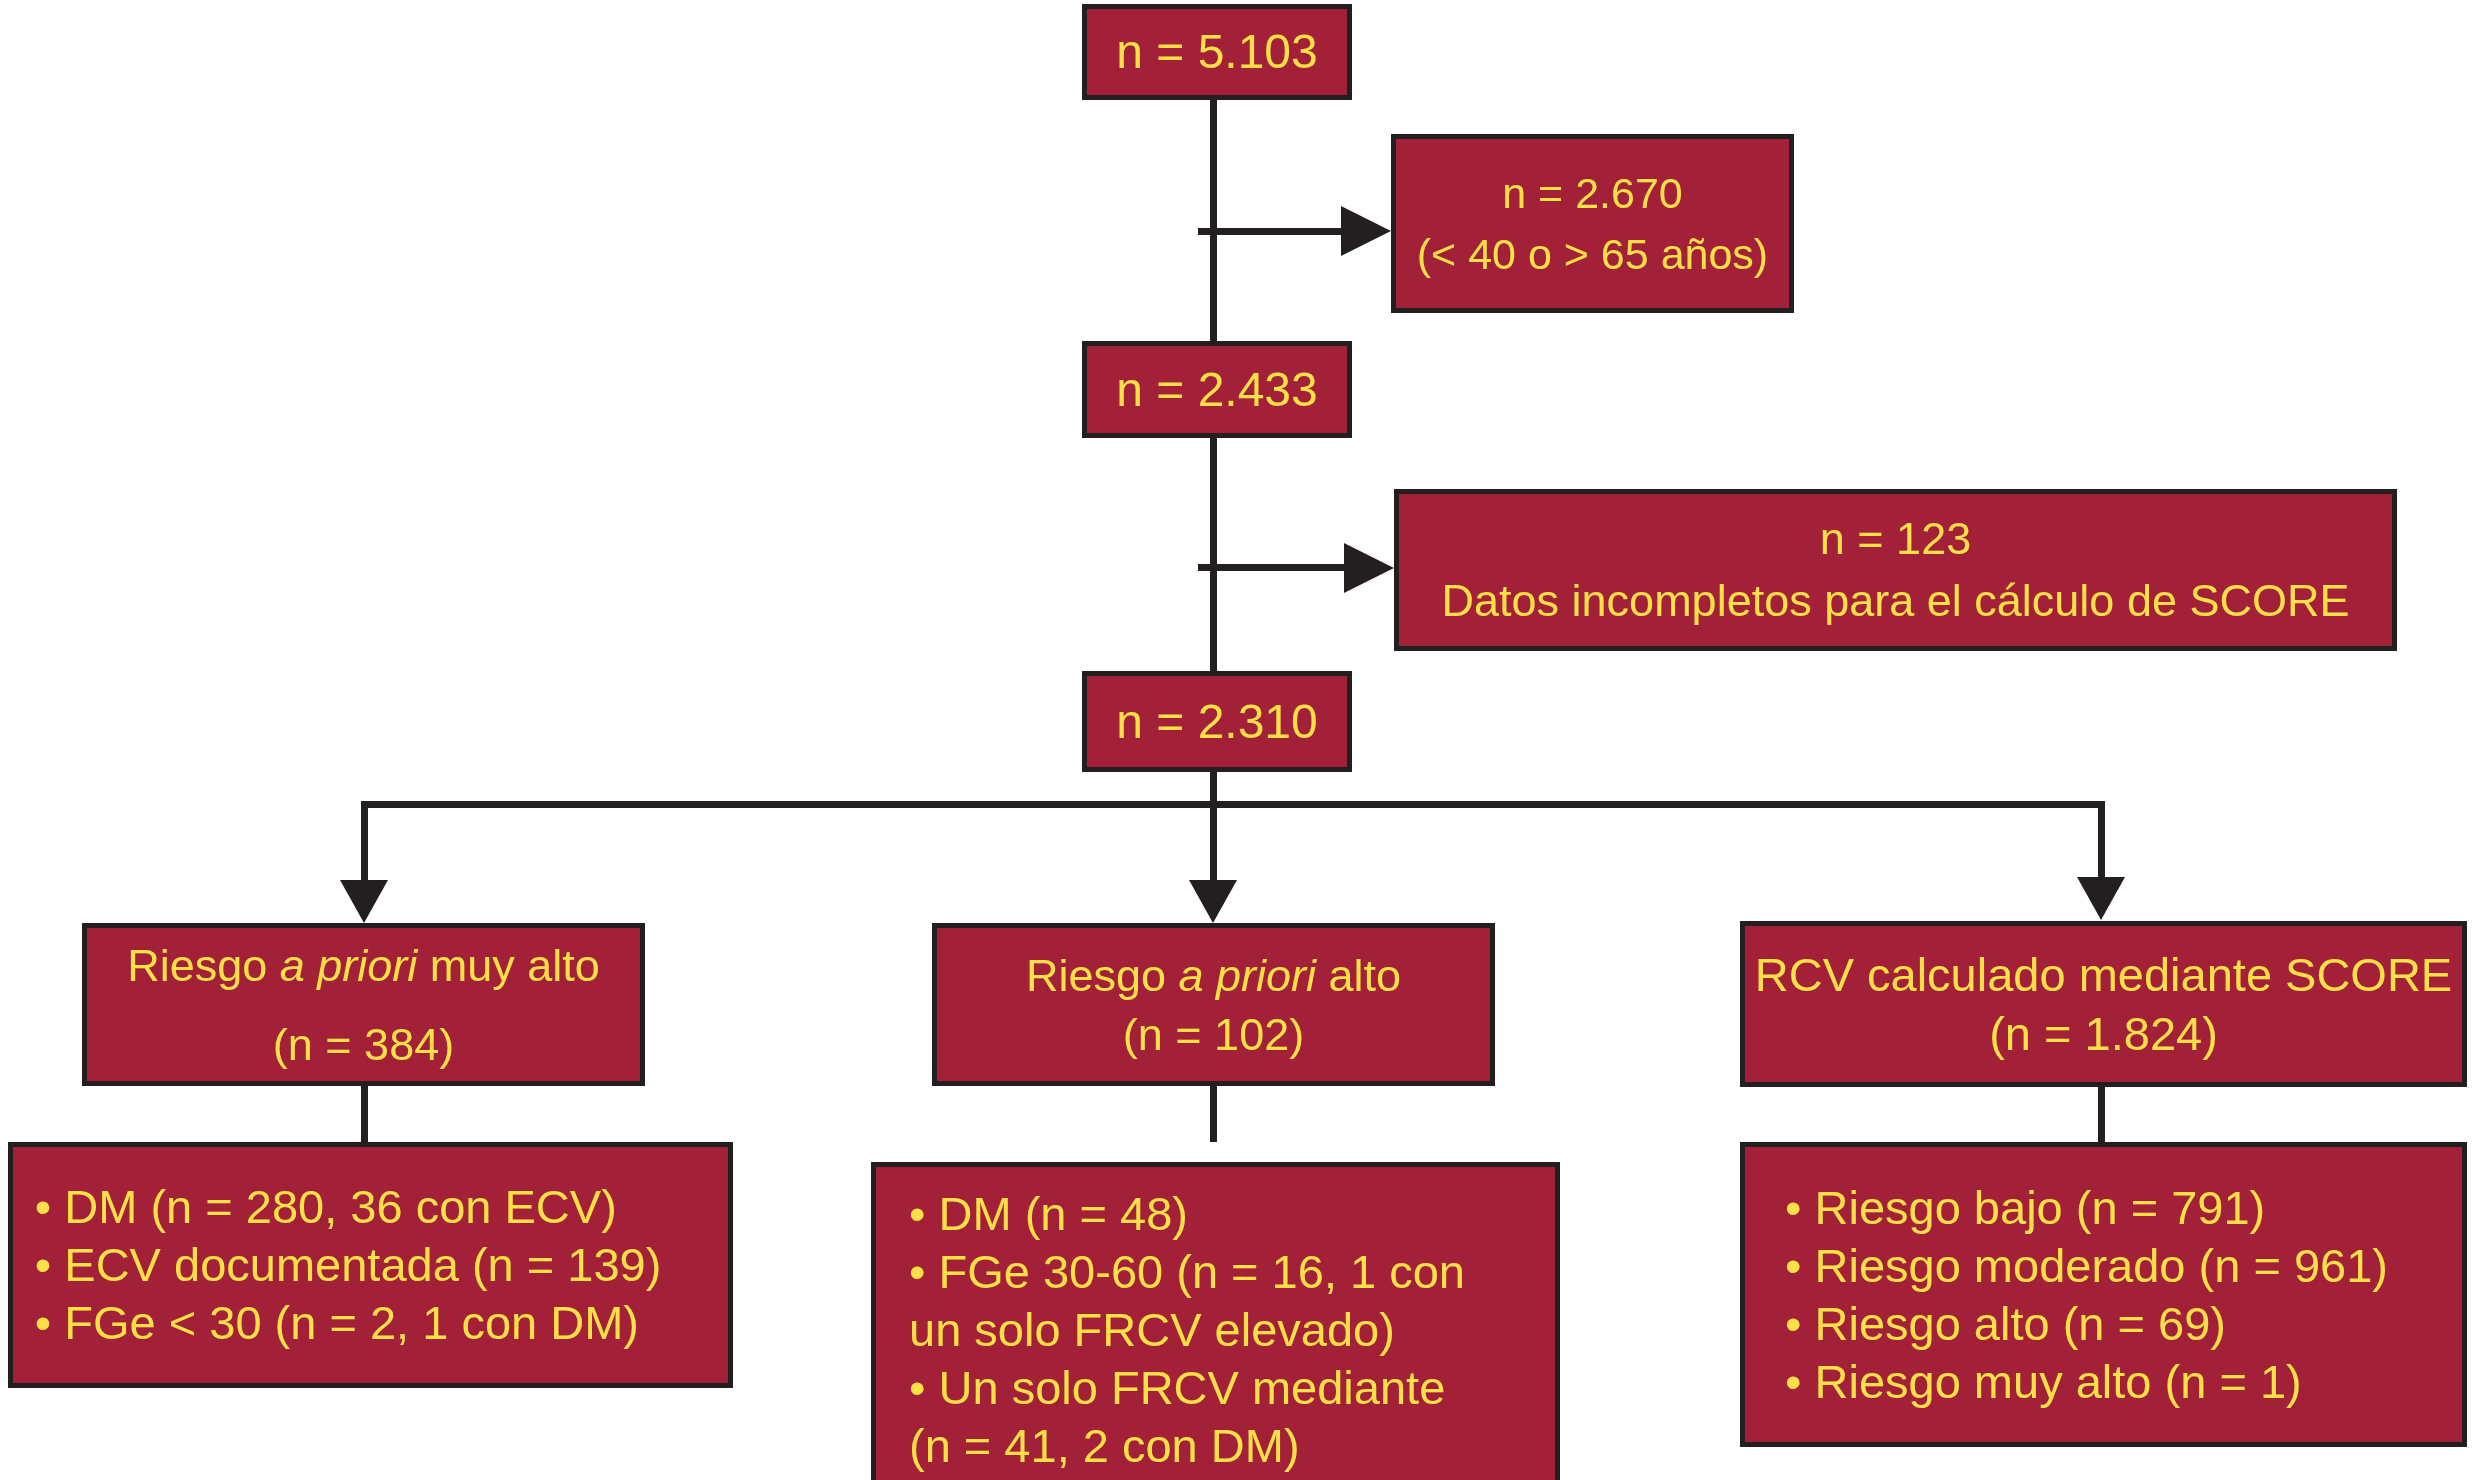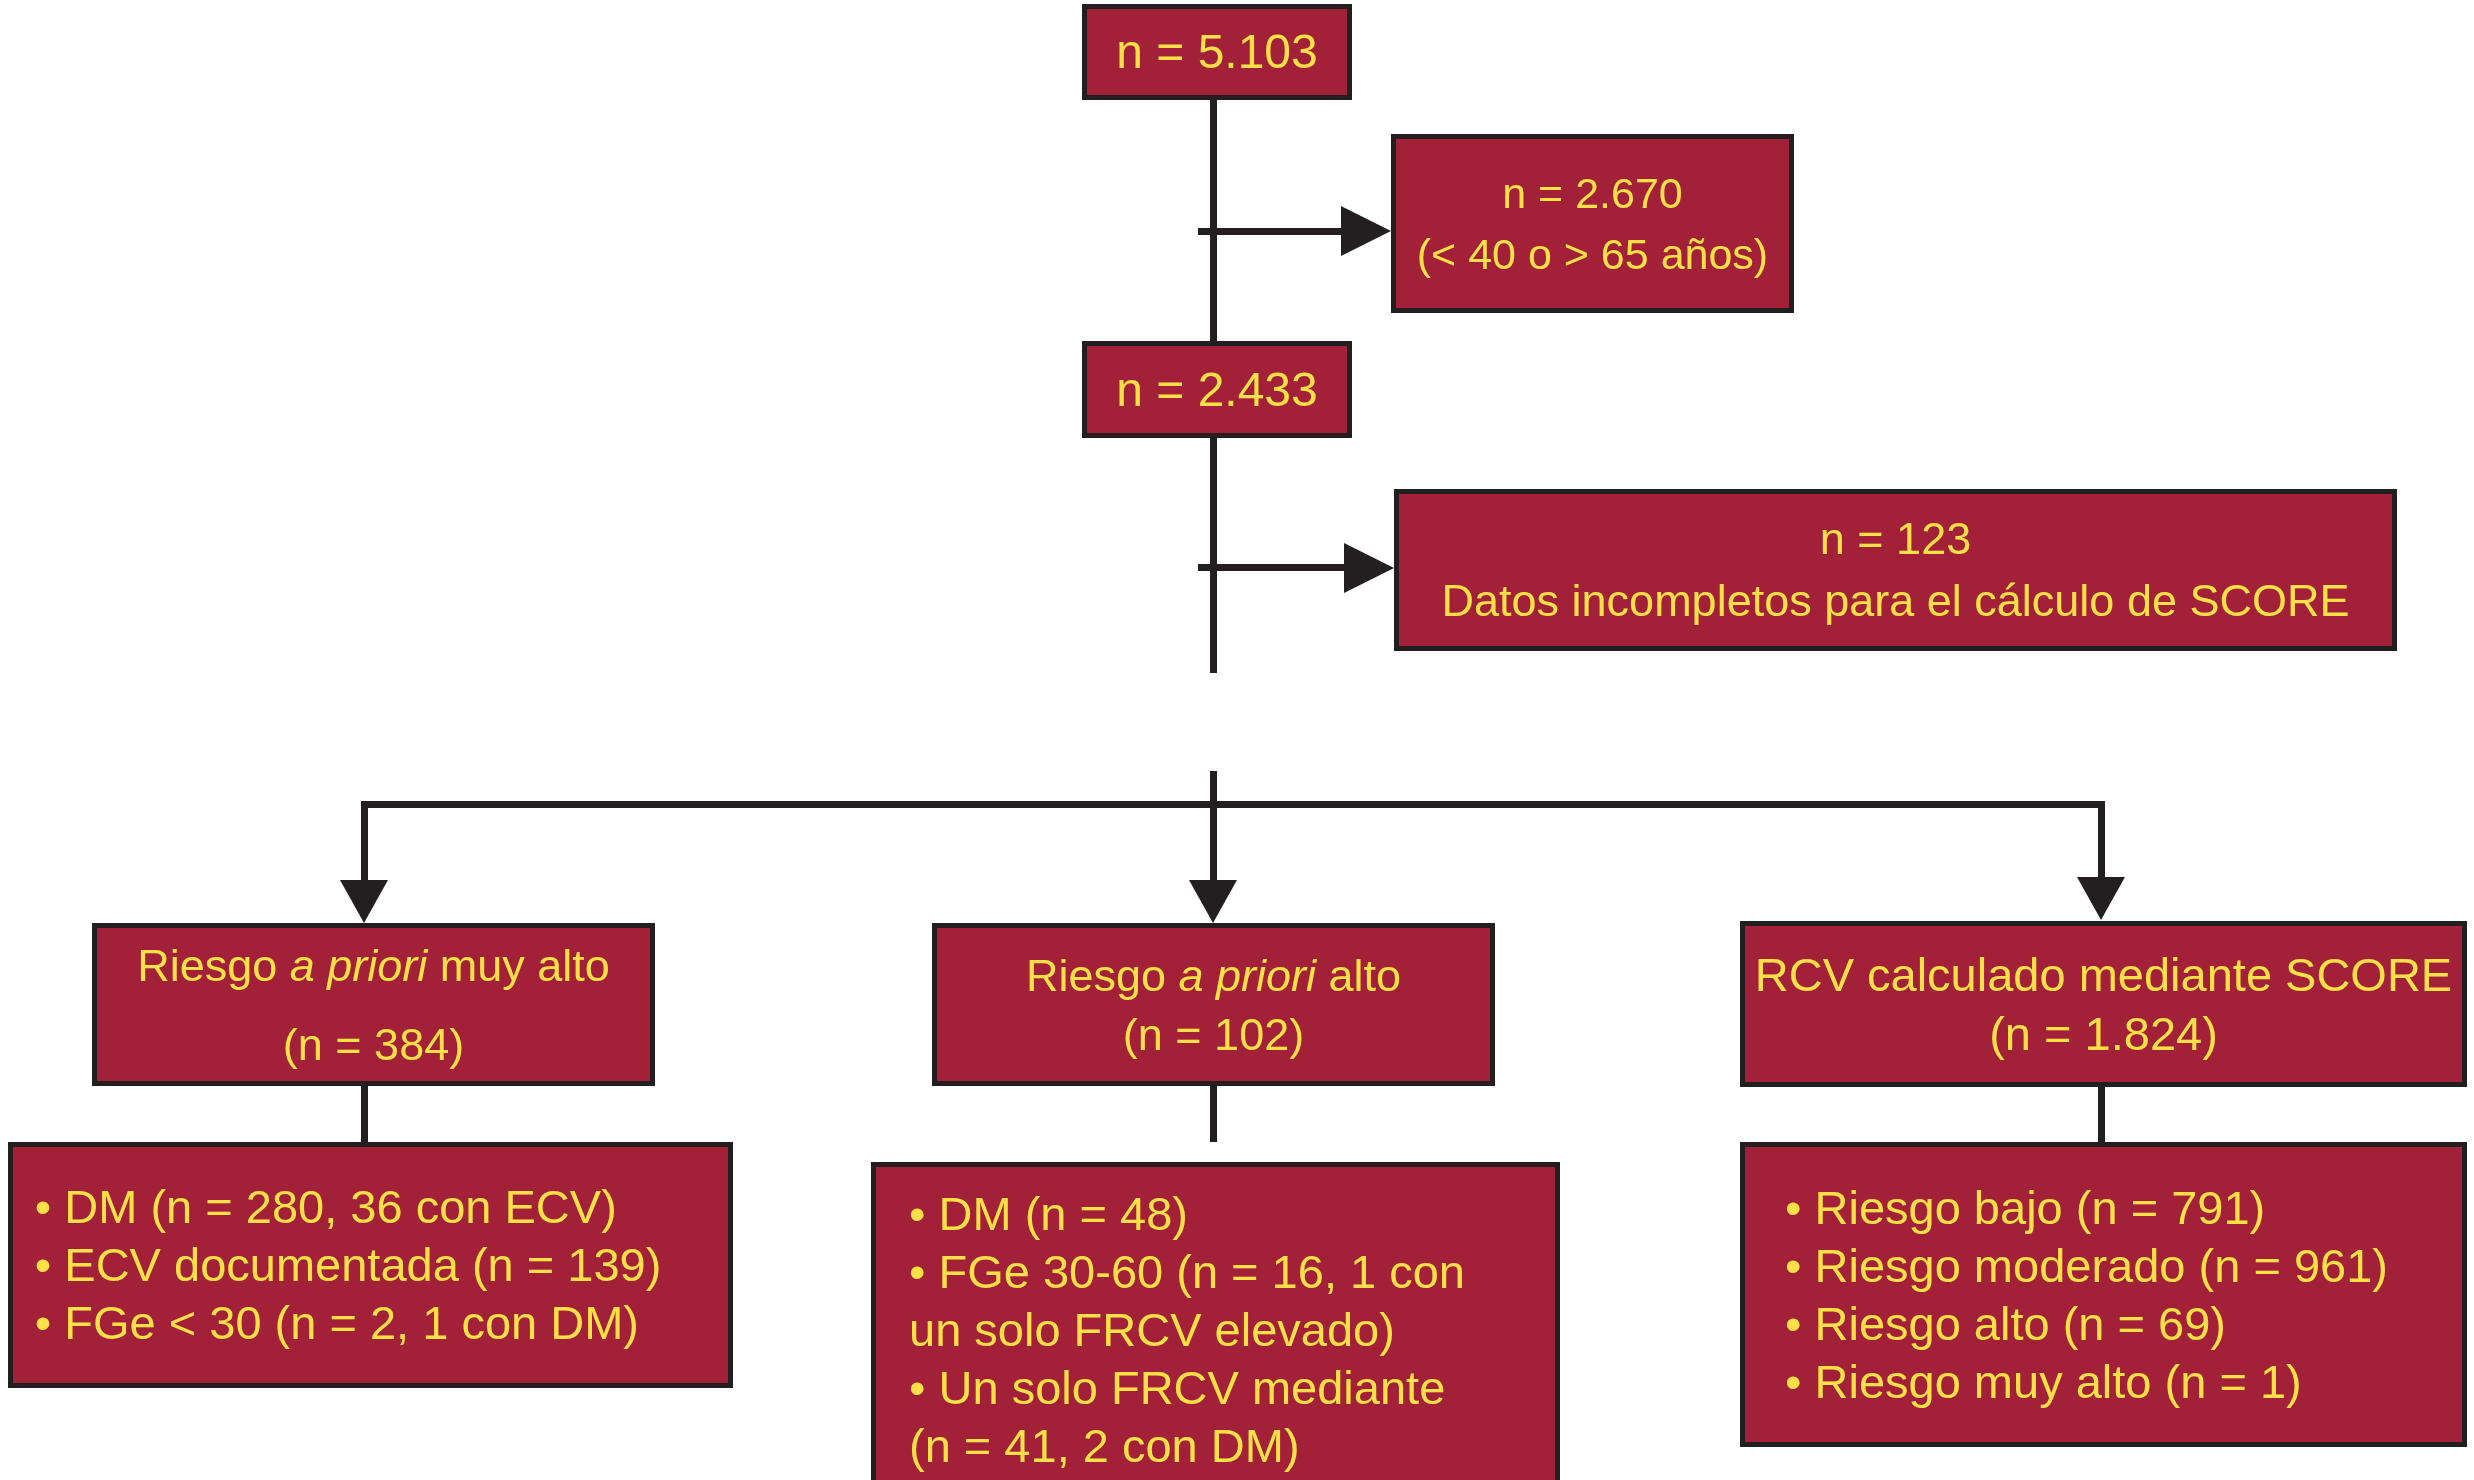--- a/index.html
+++ b/index.html
@@ -54,21 +54,21 @@
     border-left: 24px solid transparent;
     border-right: 24px solid transparent;
     border-top: 43px solid #231F20;
   }
   
   #node-total        { left: 1082px; top: 3.5px;    width: 270px;  height: 96px; }
   #node-excl-age     { left: 1391px; top: 134px;  width: 403px;  height: 179px; font-size: 43px; }
   #node-after-age    { left: 1082px; top: 341px;  width: 270px;  height: 97px; }
   #node-excl-score   { left: 1394px; top: 489px;  width: 1003px; height: 162px; font-size: 45px; line-height: 62px; }
   #node-analyzed     { left: 1082px; top: 671px;  width: 270px;  height: 101px; }
-  #node-very-high    { left: 92px;   top: 923px; width: 563px;  height: 163px; font-size: 45px; line-height: 59px; gap: 20px; }
+  #node-very-high    { left: 82px;   top: 923px; width: 563px;  height: 163px; font-size: 45px; line-height: 59px; gap: 20px; }
   #node-high         { left: 932px; top: 923px; width: 563px;  height: 163px; font-size: 45px; line-height: 59px; }
   #node-score        { left: 1740px; top: 921px; width: 727px;  height: 166px; font-size: 47px; line-height: 59px; }
   #detail-very-high  { left: 7.8px;    top: 1142px; width: 725px;  height: 246px; padding-left: 22px; }
   #detail-high       { left: 871px; top: 1142px; width: 689px;  height: 335px; padding-left: 33px; margin-top: 20px; }
   #detail-score      { left: 1740px; top: 1142px; width: 727px;  height: 305px; padding-left: 40px; }
 </style>
 </head>
 <body>
 
 <div id="figure">
@@ -108,20 +108,23 @@
 
   <div class="box" id="node-after-age">
     <span class="ln">n = 2.433</span>
   </div>
 
   <div class="box" id="node-excl-score">
     <span class="ln">n = 123</span>
     <span class="ln">Datos incompletos para el cálculo de SCORE</span>
   </div>
 
+  <div class="box" id="node-analyzed">
+    <span class="ln">n = 2.310</span>
+  </div>
 
   <div class="box" id="node-very-high">
     <span class="ln"><span>Riesgo </span><span class="italic">a priori</span><span> muy alto</span></span>
     <span class="ln">(n = 384)</span>
   </div>
 
   <div class="box" id="node-high">
     <span class="ln"><span>Riesgo </span><span class="italic">a priori</span><span> alto</span></span>
     <span class="ln">(n = 102)</span>
   </div>

